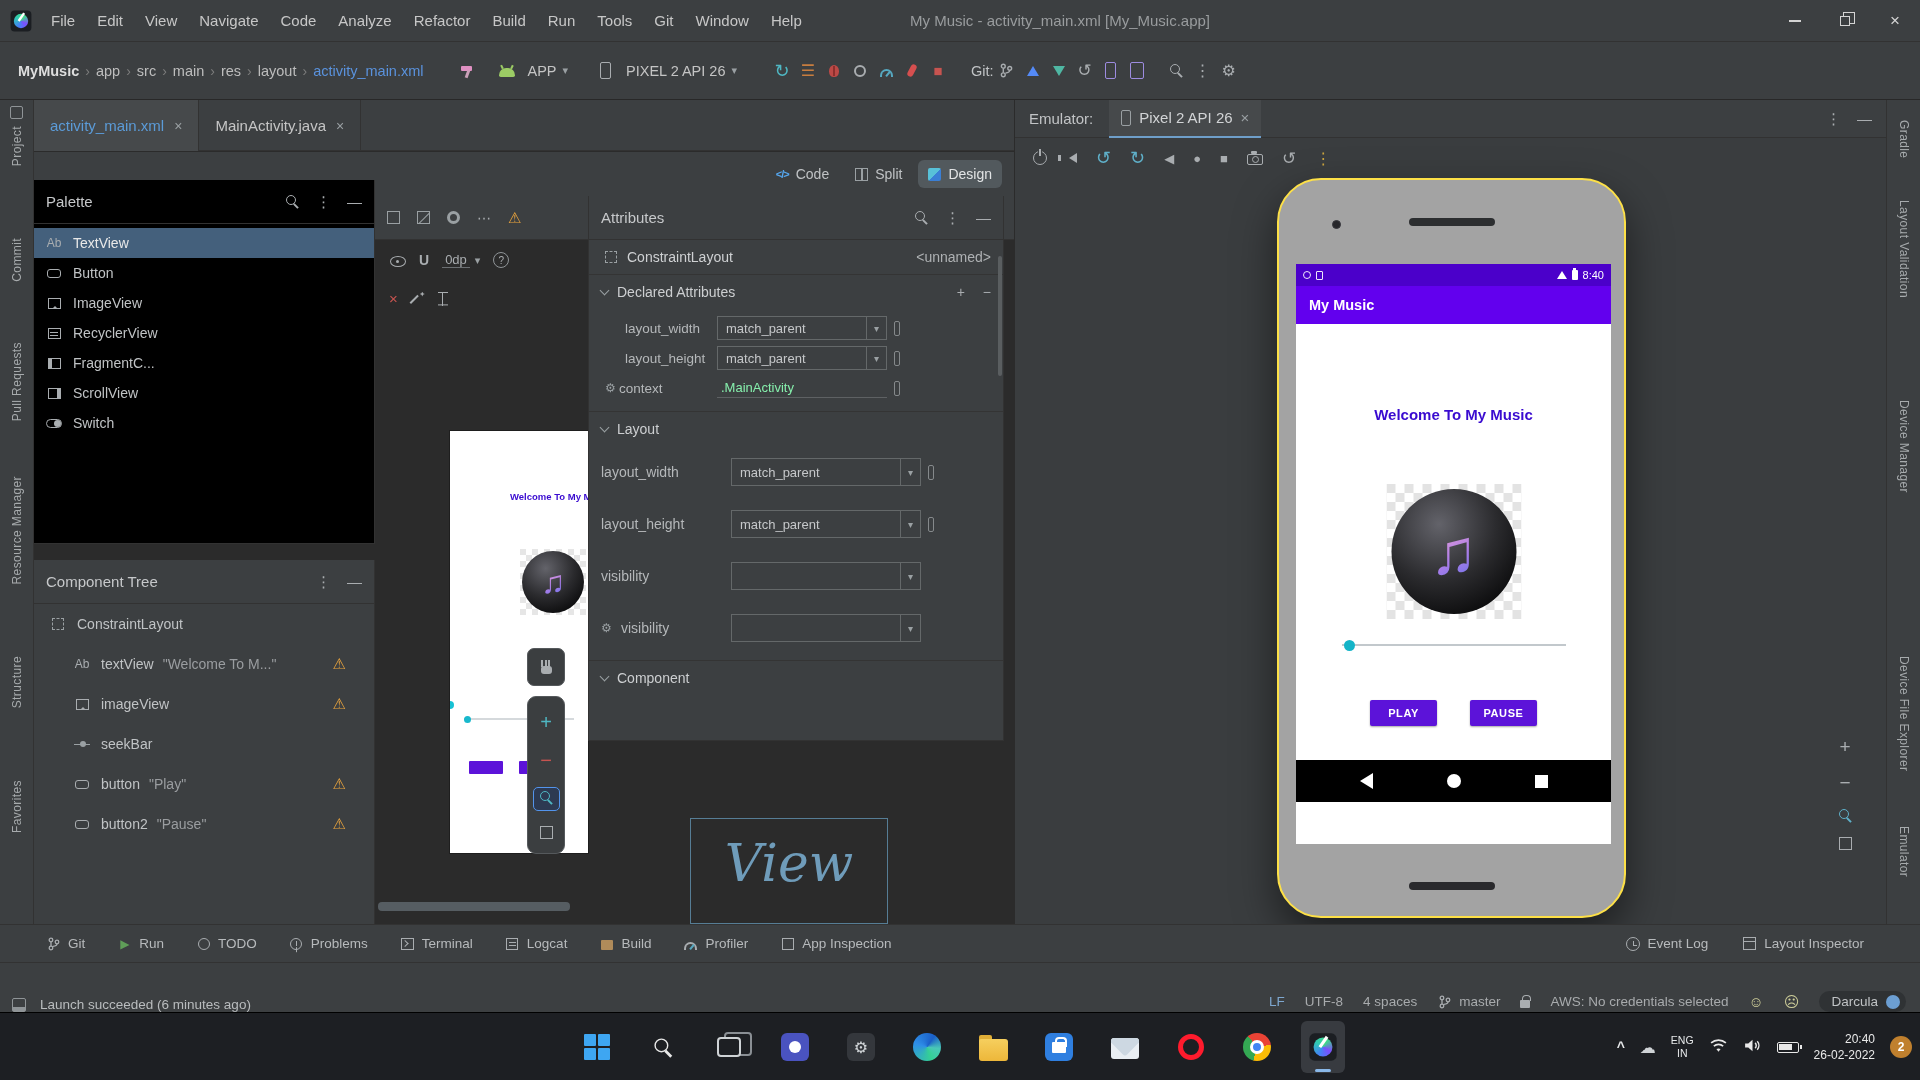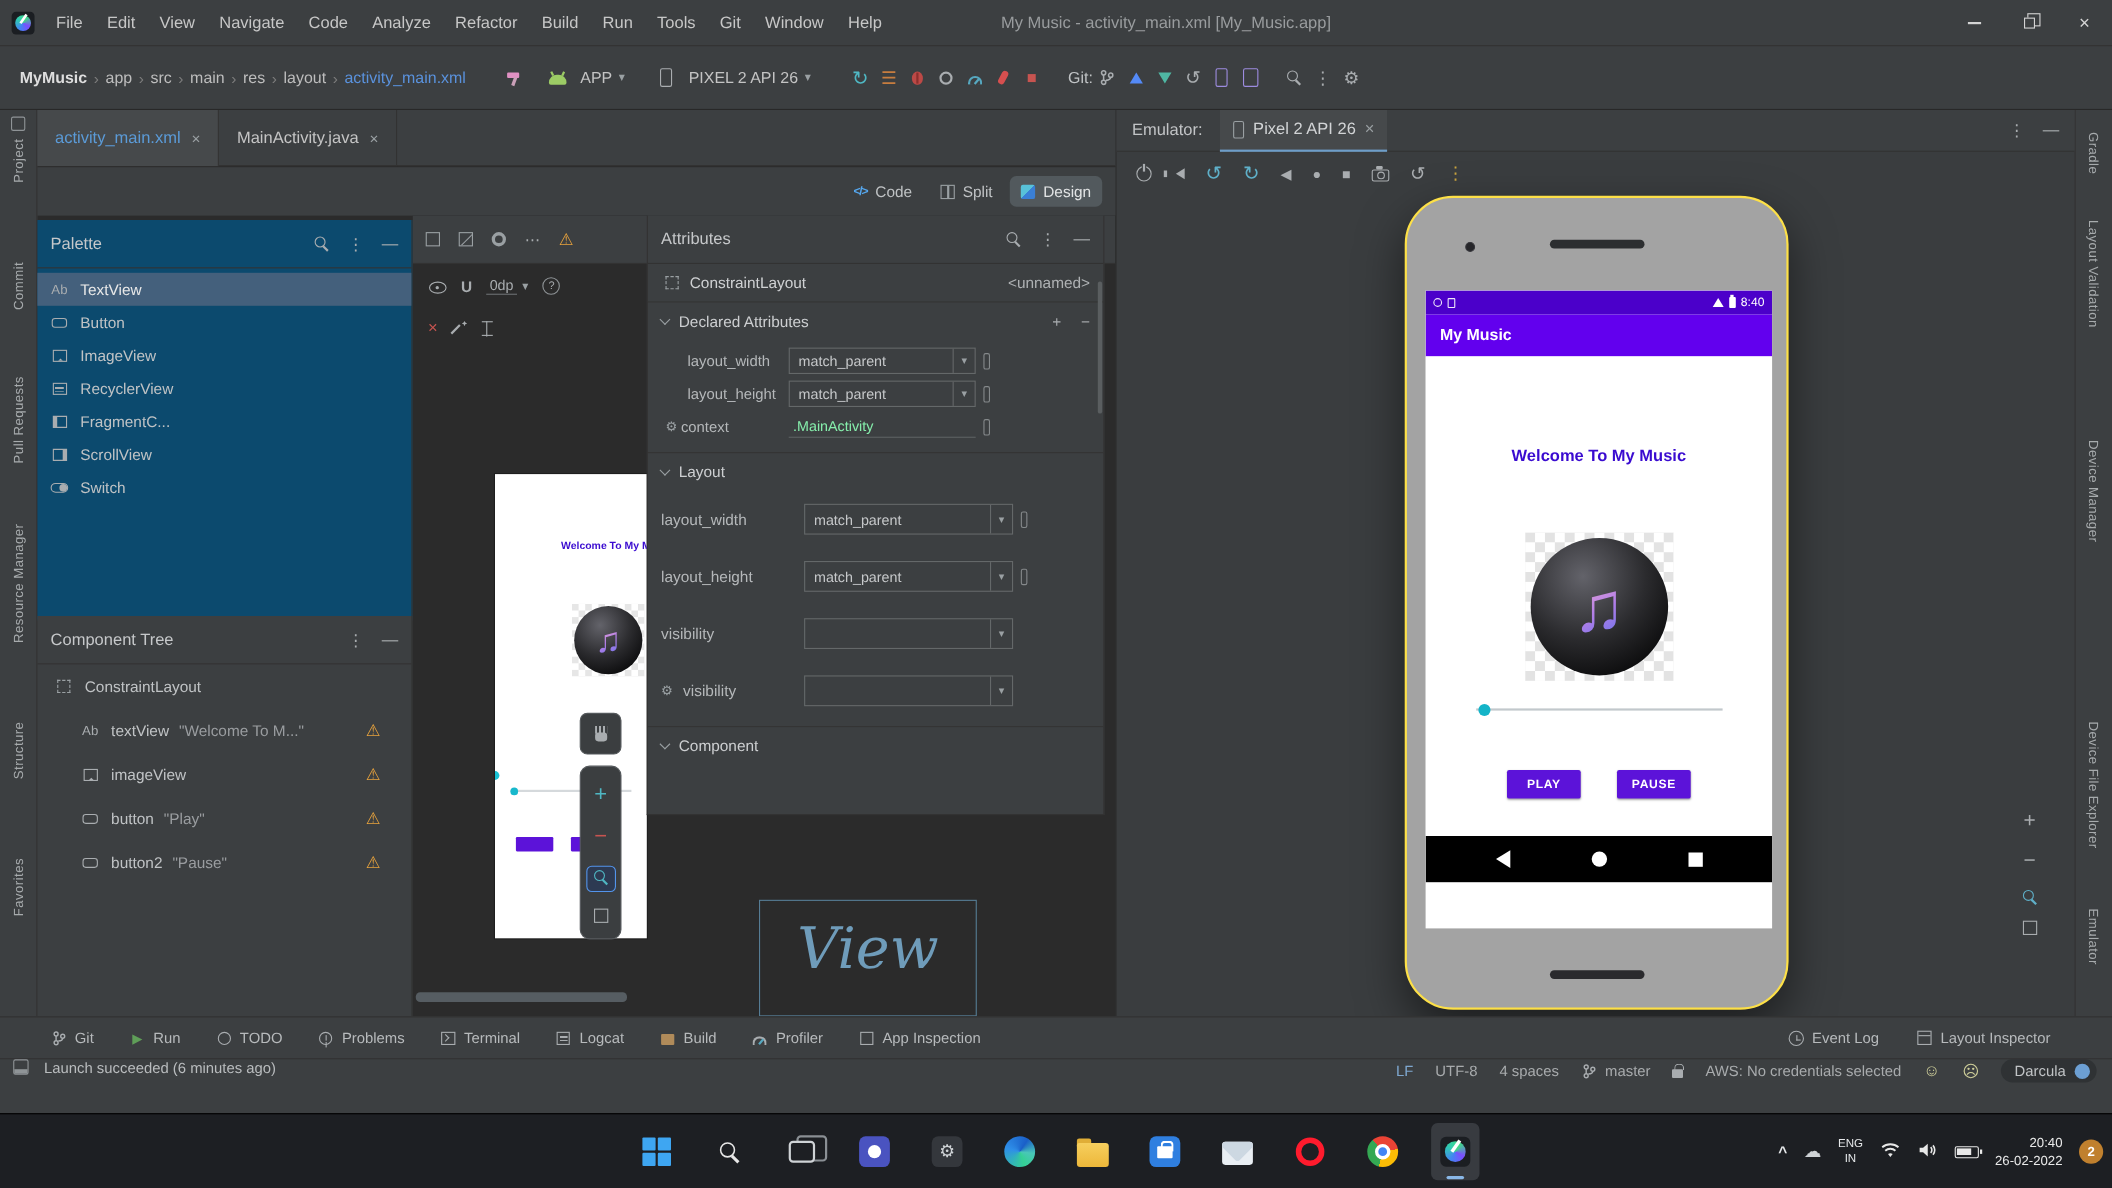--- a/index.html
+++ b/index.html
@@ -60,21 +60,21 @@
 #mode-row{position:absolute;left:34px;top:152px;width:980px;height:44px;background:#3c3f41;display:flex;justify-content:flex-end;align-items:center;gap:6px;padding-right:12px;z-index:2}
 .mode{display:flex;align-items:center;gap:7px;padding:6px 10px;border-radius:6px;color:#c0c3c5;font-size:14px}
 .mode.active{background:#52595d;color:#e2e4e5}
 .code-g{color:#56a8f0;font-size:11px;font-weight:bold;letter-spacing:-1px}
 .ic-split{width:13px;height:13px;border:1.4px solid #9aa0a3;position:relative}
 .ic-split::after{content:"";position:absolute;left:5px;top:0;width:1.4px;height:100%;background:#9aa0a3}
 .ic-design{width:13px;height:13px;border-radius:2px;background:linear-gradient(135deg,#58c1d8 50%,#3a7fd5 50%)}
 
 .panel-header{height:44px;display:flex;align-items:center;padding:0 12px;gap:18px;font-size:15px;color:#c6c8ca;border-bottom:1px solid #323232}
 .ph-icons{margin-left:auto;display:flex;align-items:center;gap:16px;color:#a9adb0}
-#palette{position:absolute;left:34px;top:200px;width:341px;height:364px;background:#0c4a6e;border-right:1px solid #323232;border-bottom:1px solid #323232;z-index:2}
+#palette{position:absolute;left:34px;top:180px;width:341px;height:364px;background:#000000;border-right:1px solid #323232;border-bottom:1px solid #323232;z-index:2}
 .pal-body{display:flex;height:319px}
 .pal-cats{width:166px;position:relative;border-right:1px solid #323232;padding-top:6px}
 .pcat{height:36px;line-height:36px;padding-left:14px;font-size:14px;color:#c0c3c5}
 .pcat.sel{background:#3c5e8f;color:#eee}
 .pal-scroll{position:absolute;right:2px;top:8px;width:4px;height:78px;background:#5c6063;border-radius:2px}
 .pal-items{flex:1;padding-top:4px}
 .pit{height:30px;display:flex;align-items:center;gap:9px;padding-left:10px;font-size:14px;color:#c0c3c5}
 .pit.sel{background:#44607c;color:#e8e8e8}
 .pbadge{width:20px;display:flex;justify-content:center;font-size:12px;color:#a9adb0}
 .bi-button{width:14px;height:9px;border:1.3px solid #a9adb0;border-radius:3px}
@@ -194,21 +194,21 @@
 .circ-ic{width:12px;height:12px;border:1.4px solid #a9adb0;border-radius:50%;position:relative}
 .circ-ic.bang::after{content:"";position:absolute;left:4.6px;top:2px;width:1.6px;height:5px;background:#a9adb0;box-shadow:0 6.2px 0 #a9adb0}
 .term-ic{width:13px;height:12px;border:1.4px solid #a9adb0;position:relative}
 .term-ic::after{content:"";position:absolute;left:2px;top:2px;width:4px;height:4px;border-left:1.5px solid #a9adb0;border-bottom:1.5px solid #a9adb0;transform:rotate(-135deg) translate(1px,-1px)}
 .build-ic{width:12px;height:10px;background:#b08b5a;border-radius:1px;margin-top:2px}
 .clk{width:14px;height:14px;border:1.5px solid #a9adb0;border-radius:50%;position:relative}
 .clk::after{content:"";position:absolute;left:6px;top:3px;width:1.5px;height:5px;background:#a9adb0}
 .clk::before{content:"";position:absolute;left:6px;top:7px;width:4px;height:1.5px;background:#a9adb0}
 .li-ic{width:13px;height:13px;border:1.4px solid #a9adb0;position:relative}
 .li-ic::after{content:"";position:absolute;left:0;top:3px;width:100%;height:1.4px;background:#a9adb0}
-#statusbar{position:absolute;left:0;top:962px;right:0;height:50px;background:#3c3f41;border-top:1px solid #323232;display:flex;align-items:flex-start;font-size:13.5px;color:#a8abad;z-index:9}
+#statusbar{position:absolute;left:0;top:962px;right:0;height:50px;background:#3c3f41;border-top:1px solid #323232;display:flex;align-items:flex-end;font-size:13.5px;color:#a8abad;z-index:9}
 .sb-ic{width:14px;height:14px;border:1.4px solid #8f9497;border-radius:2px;position:relative;margin:0 14px 0 12px}
 .sb-ic::after{content:"";position:absolute;left:0;bottom:0;width:100%;height:4px;background:#8f9497}
 .sb-right{margin-left:auto;display:flex;align-items:center;gap:20px;padding-right:14px}
 .lock{width:10px;height:8px;background:#a9adb0;border-radius:1px;position:relative;margin-top:5px}
 .lock::before{content:"";position:absolute;left:1.5px;top:-5px;width:7px;height:5px;border:1.5px solid #a9adb0;border-bottom:none;border-radius:4px 4px 0 0}
 .face{font-size:15px;color:#cfcf9a}
 .theme-pill{display:flex;align-items:center;gap:8px;background:#2f3234;border-radius:11px;padding:3px 6px 3px 12px;color:#c0c3c5}
 .theme-pill .knob{width:14px;height:14px;border-radius:50%;background:#6c9fd3}
 
 #taskbar{position:absolute;left:0;top:1012px;right:0;height:68px;background:#1d1f23;border-top:1px solid #000;z-index:10}
@@ -557,20 +557,26 @@
     </div>
     <div class="trow" style="padding-left:38px">
       <span class="pbadge">
           <span class="bi-image"></span>
         </span>
       <span>imageView</span>
       <span class="warn">⚠</span>
     </div>
     <div class="trow" style="padding-left:38px">
       <span class="pbadge">
+          <span class="bi-seek"></span>
+        </span>
+      <span>seekBar</span>
+    </div>
+    <div class="trow" style="padding-left:38px">
+      <span class="pbadge">
           <span class="bi-button"></span>
         </span>
       <span>button</span>
       <span class="val">"Play"</span>
       <span class="warn">⚠</span>
     </div>
     <div class="trow" style="padding-left:38px">
       <span class="pbadge">
           <span class="bi-button"></span>
         </span>

